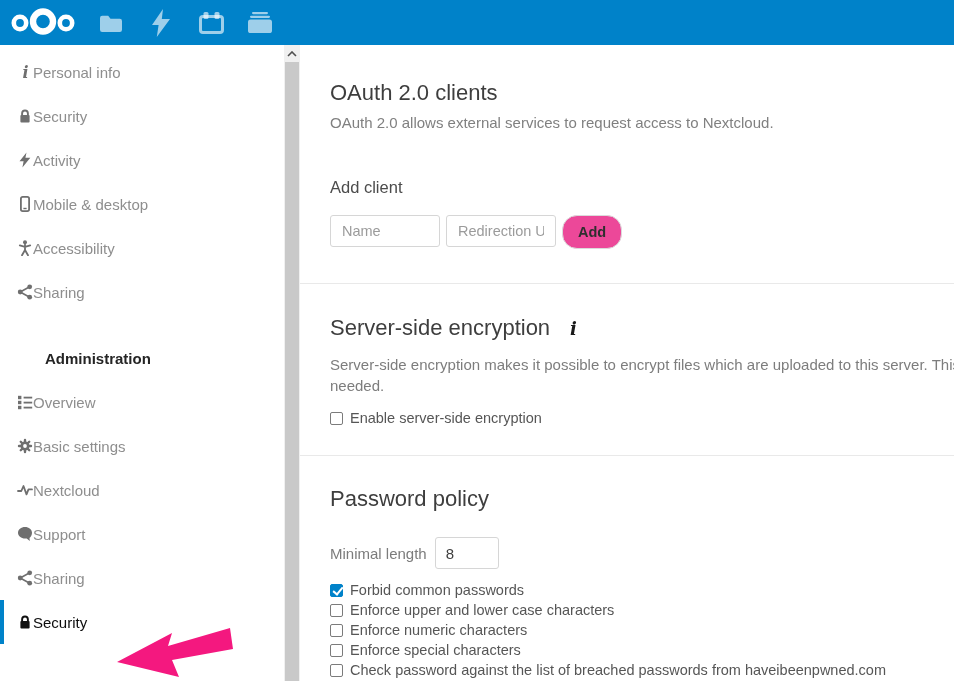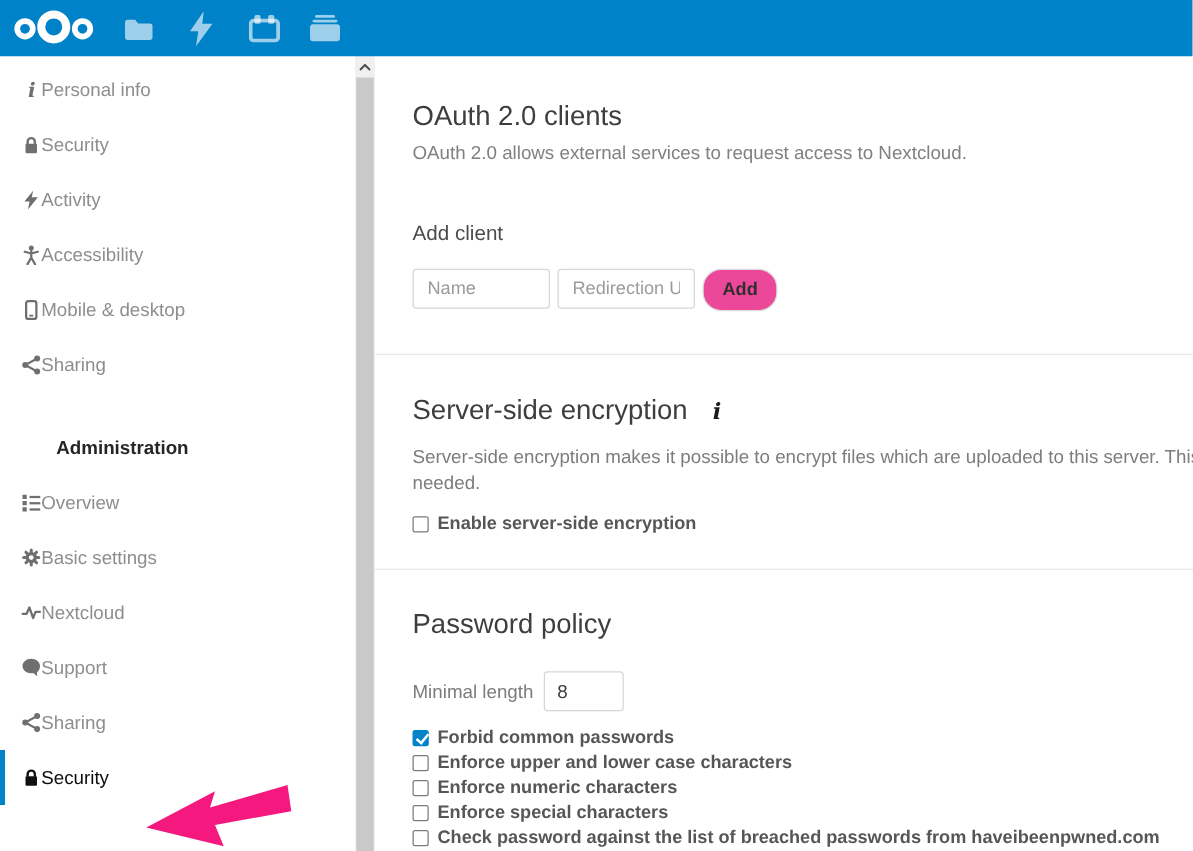--- a/index.html
+++ b/index.html
@@ -48,21 +48,21 @@
     font-size:18px;color:#1a1a1a;margin-left:20px;cursor:pointer;}
   .enc-desc{margin:13px 0 0;font-size:15px;color:#7d7d7d;line-height:21px;white-space:nowrap;}
 
   .cbx-row{display:flex;align-items:center;cursor:pointer;}
   .enc-cbx{margin-top:14px;}
   .cbx{position:relative;width:13px;height:13px;border:1px solid #7b7b7b;border-radius:2px;
     background:#fff;flex:0 0 13px;}
   .cbx.on{background:#0082c9;border-color:#0082c9;}
   .cbx.on::after{content:"";position:absolute;left:3.5px;top:0.5px;width:4px;height:8px;
     border:solid #fff;border-width:0 2px 2px 0;transform:rotate(40deg);}
-  .cbx-label{margin-left:7px;font-size:14.5px;color:#565656;font-weight:bold;}
+  .cbx-label{margin-left:7px;font-size:14.5px;color:#565656;}
 
   .sec3{border-top:1px solid #e9e9e9;padding-top:31px;}
   .minlen{margin-top:26px;display:flex;align-items:center;}
   .minlen-label{font-size:15px;color:#7c7c7c;}
   .minlen-input{width:64px;height:32px;margin-left:8px;border:1px solid #d6d6d6;border-radius:3px;
     padding:0 10px;font-size:15px;color:#3f3f3f;font-family:inherit;outline:none;}
   .cbx-list{margin-top:11px;}
   .cbx-list .cbx-row{height:20px;}
 
   
@@ -131,35 +131,35 @@
       <svg width="16" height="16" viewBox="0 0 16 16">
           <polygon points="9.5,0.5 2.5,9.2 6.6,9.2 5.4,15.5 13.3,5.7 8.4,5.7" fill="#6f6f6f"></polygon>
         </svg>
     </span>
     <span class="slabel">Activity</span>
   </div>
 
   <div class="side-item">
     <span class="sicon">
       <svg width="16" height="16" viewBox="0 0 16 16">
+        <rect x="3.9" y="0.9" width="8.2" height="14.2" rx="1.8" fill="none" stroke="#6f6f6f" stroke-width="1.8"></rect>
+        <line x1="6.4" y1="12.5" x2="9.6" y2="12.5" stroke="#6f6f6f" stroke-width="1.4"></line>
+      </svg>
+    </span>
+    <span class="slabel">Mobile &amp; desktop</span>
+  </div>
+
+  <div class="side-item">
+    <span class="sicon">
+      <svg width="16" height="16" viewBox="0 0 16 16">
         <circle cx="8" cy="2.3" r="2" fill="#6f6f6f"></circle>
         <path d="M8 4.6 V10 M8 6.8 L2.8 5.4 M8 6.8 L13.2 5.4 M8 10 L5 15.3 M8 10 L11 15.3" fill="none" stroke="#6f6f6f" stroke-width="1.8" stroke-linecap="round"></path>
       </svg>
     </span>
     <span class="slabel">Accessibility</span>
-  </div>
-
-  <div class="side-item">
-    <span class="sicon">
-      <svg width="16" height="16" viewBox="0 0 16 16">
-        <rect x="3.9" y="0.9" width="8.2" height="14.2" rx="1.8" fill="none" stroke="#6f6f6f" stroke-width="1.8"></rect>
-        <line x1="6.4" y1="12.5" x2="9.6" y2="12.5" stroke="#6f6f6f" stroke-width="1.4"></line>
-      </svg>
-    </span>
-    <span class="slabel">Mobile &amp; desktop</span>
   </div>
 
   <div class="side-item">
     <span class="sicon">
       <svg width="16" height="16" viewBox="0 0 16 16">
         <path d="M3.2 8 L12.7 2.8 M3.2 8 L12.7 13.2" stroke="#6f6f6f" stroke-width="1.6" fill="none"></path>
         <circle cx="12.7" cy="2.8" r="2.4" fill="#6f6f6f"></circle>
           <circle cx="3.2" cy="8" r="2.4" fill="#6f6f6f"></circle>
           <circle cx="12.7" cy="13.2" r="2.4" fill="#6f6f6f"></circle>
       </svg>

